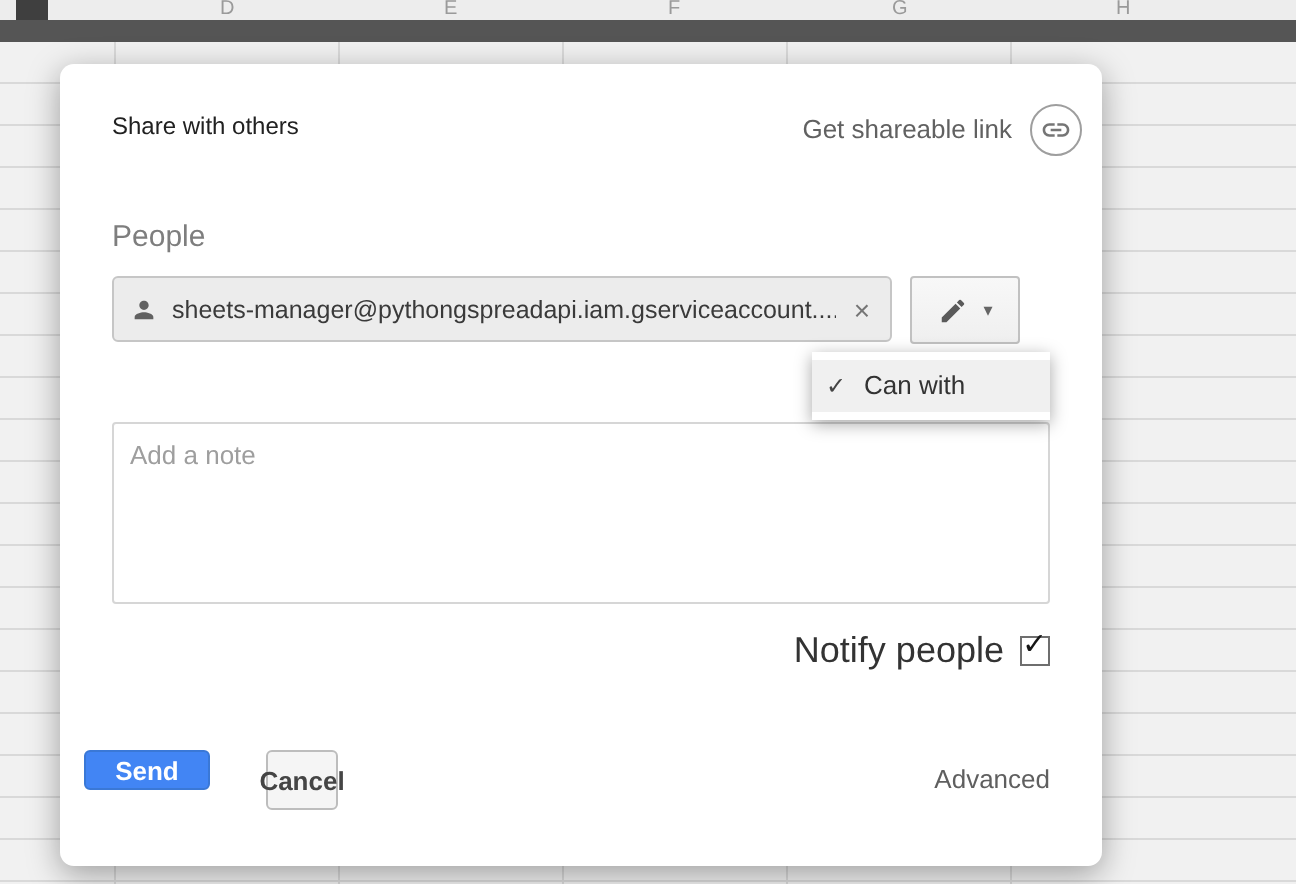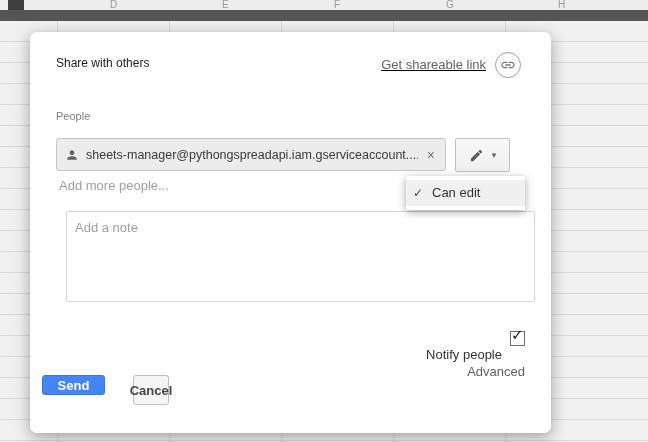--- a/index.html
+++ b/index.html
@@ -23,25 +23,25 @@
     background-position:0 0, -54px 0;
   }
 
   
   .dialog{
     position:absolute;left:30px;top:32px;width:521px;height:401px;
     background:#fff;border-radius:7px;z-index:10;
     box-shadow:0 4px 16px rgba(0,0,0,0.35);
   }
   .dlg-title{position:absolute;left:26px;top:24px;font-size:12px;color:#212121;}
-  .getlink{position:absolute;right:30px;top:20px;display:flex;align-items:flex-end;gap:9px;cursor:pointer;text-decoration:underline;}
+  .getlink{position:absolute;right:10px;top:20px;display:flex;align-items:flex-end;gap:9px;cursor:pointer;}
   .getlink-label{font-size:13px;color:#616161;line-height:26px;}
   .getlink-circle{width:26px;height:26px;border:1px solid #9e9e9e;border-radius:50%;
     display:flex;align-items:center;justify-content:center;box-sizing:border-box;}
-  .people-label{position:absolute;left:26px;top:78px;font-size:11px;color:#7e7e7e;}
+  .people-label{position:absolute;left:26px;top:78px;font-size:15px;color:#7e7e7e;}
 
   .chip{
     position:absolute;left:26px;top:106px;width:390px;height:33px;box-sizing:border-box;
     border:1px solid #c6c6c6;border-radius:3px;background:#ececec;
     display:flex;align-items:center;padding:0 8px;gap:7px;
   }
   .chip-email{flex:1;font-size:12.5px;color:#3a3a3a;white-space:nowrap;overflow:hidden;}
   .chip-x{font-size:14px;color:#757575;cursor:pointer;padding:0 2px;}
 
   .edit-btn{
@@ -60,42 +60,42 @@
   .menu{
     position:absolute;left:376px;top:144px;width:119px;background:#fff;
     box-shadow:0 2px 8px rgba(0,0,0,0.35);padding:4px 0;z-index:20;
   }
   .menu-item{height:26px;line-height:26px;font-size:13px;color:#333;
     padding-left:26px;position:relative;cursor:pointer;}
   .menu-item.checked{background:#f0f0f0;}
   .menu-check{position:absolute;left:7px;top:0;font-size:12px;color:#444;}
 
   .note{
-    position:absolute;left:36px;top:179px;width:469px;height:91px;box-sizing:border-box;
+    position:absolute;left:26px;top:179px;width:469px;height:91px;box-sizing:border-box;
     border:1px solid #d6d6d6;border-radius:2px;resize:none;outline:none;
     font-family:"Liberation Sans","DejaVu Sans",sans-serif;font-size:13px;color:#333;padding:8px;
   }
   .note::placeholder{color:#9e9e9e;opacity:1;}
 
   .notify-row{position:absolute;right:26px;top:283px;display:flex;align-items:center;gap:8px;}
-  .notify-label{font-size:13px;color:#333;margin-top:32px;}
+  .notify-label{font-size:18px;color:#333;}
   .checkbox{width:13px;height:13px;border:1px solid #6e6e6e;background:#fff;position:relative;cursor:pointer;}
   .checkbox .mark{position:absolute;left:0px;top:-6px;font-size:15px;font-weight:bold;color:#161616;}
 
   .send-btn{
     position:absolute;left:12px;top:343px;width:63px;height:20px;box-sizing:border-box;
     background:#4285f4;border:1px solid #3a78d6;border-radius:3px;color:#fff;
     font-size:13px;font-weight:bold;display:flex;align-items:center;justify-content:center;cursor:pointer;
   }
   .cancel-btn{
     position:absolute;left:103px;top:343px;width:36px;height:30px;box-sizing:border-box;
     background:#f5f5f5;border:1px solid #bdbdbd;border-radius:3px;color:#454545;
     font-size:13px;font-weight:bold;display:flex;align-items:center;justify-content:center;cursor:pointer;
   }
-  .advanced{position:absolute;right:26px;top:332px;font-size:13px;color:#5f5f5f;cursor:pointer;}
+  .advanced{position:absolute;right:26px;top:350px;font-size:13px;color:#5f5f5f;cursor:pointer;}
 
   svg{display:block;}
 </style>
 </head>
 <body>
 
 <div class="stage">
 
   <div class="col-letters">
     <span class="col-letter" style="left:110px">D</span>
@@ -135,26 +135,25 @@
 
     <div class="edit-btn">
       <span>
         <svg width="15" height="15" viewBox="0 0 24 24" fill="#5a5a5a">
           <path d="M3 17.25V21h3.75L17.81 9.94l-3.75-3.75L3 17.25zM20.71 7.04c.39-.39.39-1.02 0-1.41l-2.34-2.34a.9959.9959 0 0 0-1.41 0l-1.83 1.83 3.75 3.75 1.83-1.83z"></path>
         </svg>
       </span>
       <span class="caret">▾</span>
     </div>
 
-    <input class="add-more" placeholder="Add more people..." style="">
 
     <div class="menu">
       <div class="menu-item checked">
         <span class="menu-check">✓</span>
-        <span>Can edit</span>
+        <span>Can with</span>
       </div>
     </div>
 
     <textarea class="note" placeholder="Add a note" style=""></textarea>
 
     <div class="notify-row">
       <span class="notify-label">Notify people</span>
       <span class="checkbox">
         <span class="mark">✓</span>
       </span>

